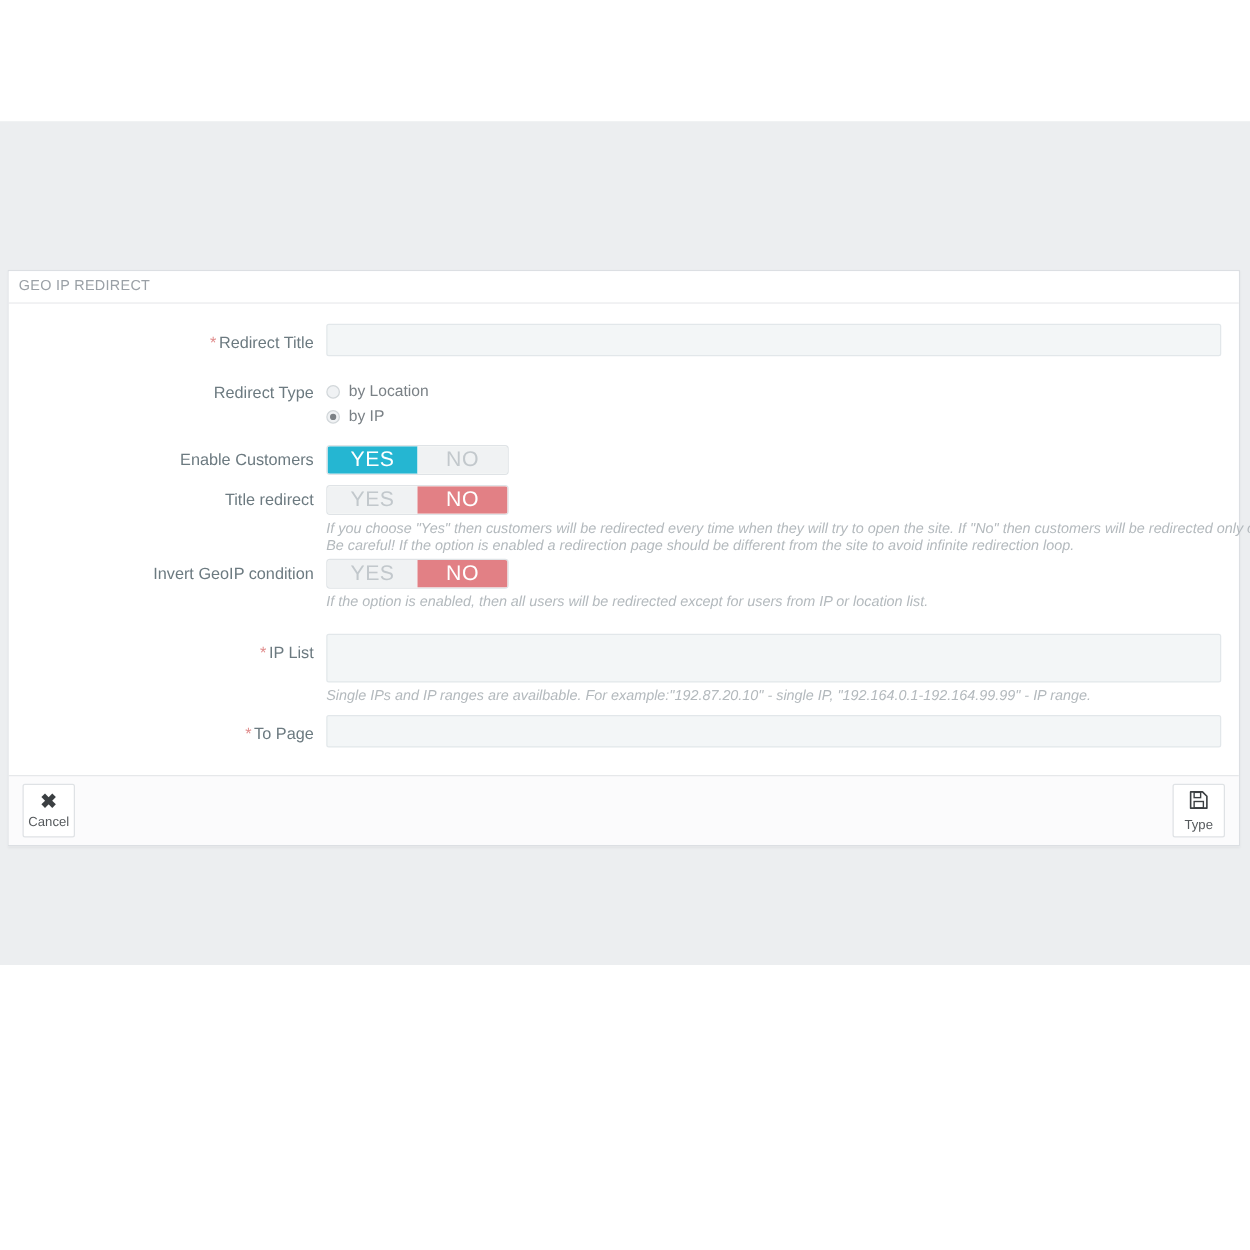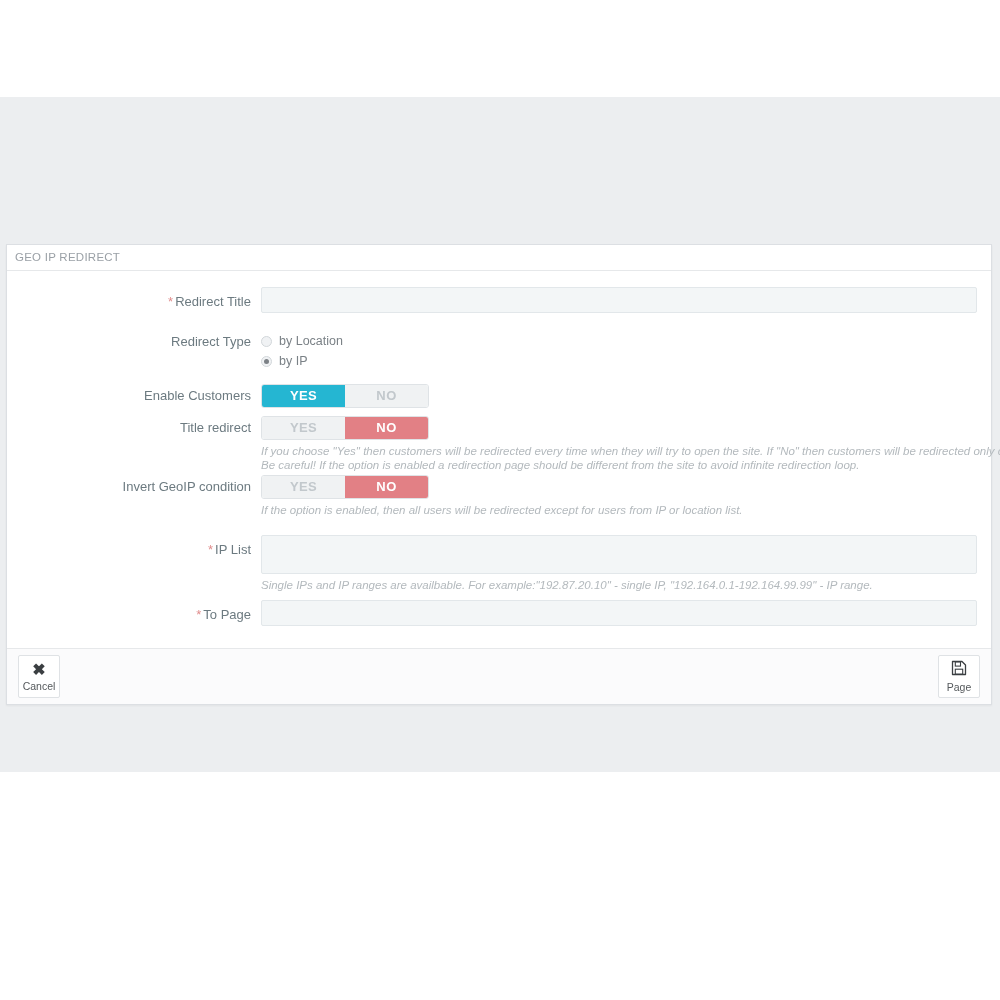--- a/index.html
+++ b/index.html
@@ -27,21 +27,21 @@
     top: 97px;
     width: 1000px;
     height: 675px;
     background: #eceef0;
   }
 
   
   .panel {
     position: absolute;
     left: 6px;
-    top: 244px;
+    top: 216px;
     width: 986px;
     background: #ffffff;
     border: 1px solid #dcdfe3;
     box-shadow: 0 1px 2px rgba(0,0,0,0.05);
     box-sizing: border-box;
   }
   .panel-header {
     height: 25px;
     line-height: 25px;
     padding: 0 0 0 8px;
@@ -156,26 +156,26 @@
   .switch {
     display: inline-flex;
     border-radius: 3px;
     overflow: hidden;
     border: 1px solid #dfe3e6;
     margin-top: 3px;
     box-sizing: border-box;
   }
   .switch span {
     display: block;
-    width: 83px;
+    width: 72px;
     height: 22px;
     line-height: 22px;
     text-align: center;
-    font-size: 13px;
-    font-weight: bold;
+    font-size: 17px;
+    font-weight: normal;
     letter-spacing: 0.4px;
     background: #f0f2f3;
     color: #c2c8cc;
     box-sizing: border-box;
   }
   .switch span.on-yes {
     background: #25b6d2;
     color: #ffffff;
   }
   .switch span.on-no {
@@ -336,18 +336,18 @@
         <span class="cap">Cancel</span>
       </div>
       <div class="ftr-btn right">
         <span class="glyph">
           <svg width="16" height="16" viewBox="0 0 16 16" aria-hidden="true">
             <path d="M1.5 1.5 H11 L14.5 5 V14.5 H1.5 Z" fill="none" stroke="#3b3f42" stroke-width="1.3" stroke-linejoin="round"></path>
             <rect x="4.3" y="1.9" width="5.2" height="4.2" fill="none" stroke="#3b3f42" stroke-width="1.1"></rect>
             <rect x="4.3" y="9.2" width="7.4" height="5.0" fill="none" stroke="#3b3f42" stroke-width="1.1"></rect>
           </svg>
         </span>
-        <span class="cap">Page</span>
+        <span class="cap">Type</span>
       </div>
     </div>
 
   </div>
 </div>
 
 </body></html>

